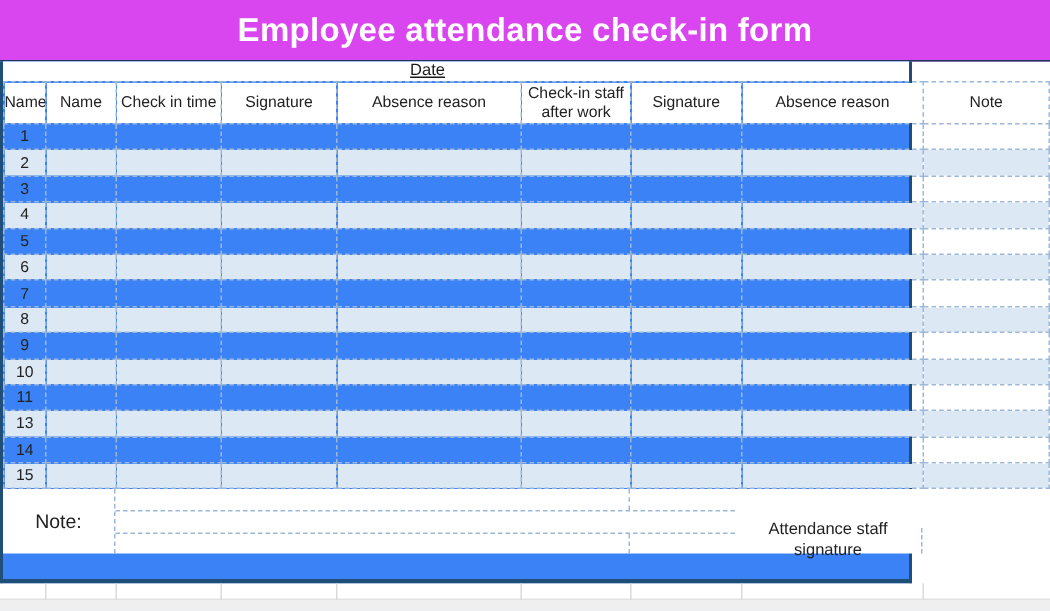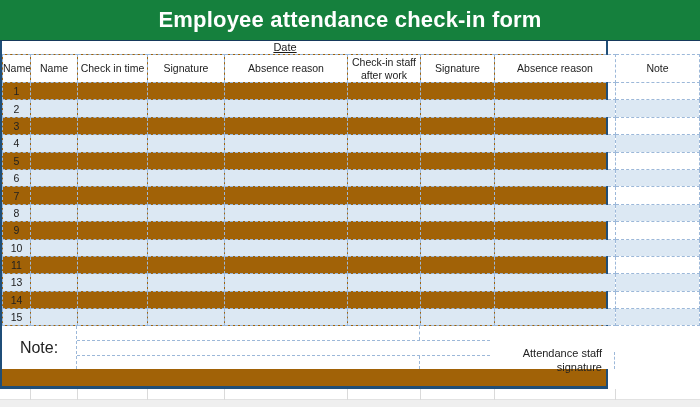--- a/index.html
+++ b/index.html
@@ -3,32 +3,32 @@
 <meta charset="utf-8">
 <style>
   * { box-sizing: border-box; margin: 0; padding: 0; }
   html, body { width: 700px; height: 407px; background: #ffffff; }
   body { font-family: "Liberation Sans", sans-serif; overflow: hidden; }
 
   .window { width: 700px; height: 407px; position: relative; }
 
   
   .title-bar {
-    height: 41px; background: #15803d; color: #ffffff;
+    height: 41px; background: #d946ef; color: #ffffff;
     display: flex; align-items: center; justify-content: center;
     font-weight: bold; font-size: 22px; letter-spacing: 0.2px;
     border-bottom: 1px solid #16395c;
   }
 
   
   .form-body {
     width: 608px; height: 348px;
     border-left: 2px solid #1f4e78; border-right: 2px solid #1f4e78;
     border-bottom: 3px solid #1f4e78;
-    background: #a16207; position: relative;
+    background: #3b82f6; position: relative;
   }
 
   .date-row { height: 13px; position: relative; background: #fff; }
   .date-label {
     position: absolute; left: 283px; top: 0; transform: translateX(-50%);
     font-size: 11px; line-height: 13px; text-decoration: underline; color: #1a1a1a;
   }
 
   table.att { border-collapse: collapse; table-layout: fixed; width: 696px; }
   table.att th, table.att td {
@@ -39,33 +39,33 @@
   table.att thead tr { height: 28px; }
   table.att th { font-weight: normal; background: #ffffff; line-height: 1.15; }
   table.att tbody tr { height: 17.4px; }
   table.att tbody tr:nth-child(even) td { background: #dce8f3; }
   table.att tbody td.order-cell { font-size: 10.5px; color: #222; }
 
   
   .note-section { display: flex; height: 43px; width: 696px; background: #fff; }
   .note-label-cell {
     width: 75px; border-right: 1px dashed #9cb8d9;
-    display: flex; align-items: center; justify-content: center; font-size: 16px; color: #222;
+    display: flex; align-items: center; justify-content: center; font-size: 13px; color: #222;
   }
   .note-middle { width: 413px; display: flex; flex-direction: column; }
   .nm-row { flex: 1; border-bottom: 1px dashed #9cb8d9; position: relative; }
   .nm-row:last-child { border-bottom: none; }
   .nm-row.divided::after {
     content: ""; position: absolute; left: 342px; top: 0; bottom: 0;
     border-left: 1px dashed #9cb8d9;
   }
   .sig-cell {
     width: 125px; border-right: 1px dashed #9cb8d9;
     display: flex; align-items: center; justify-content: center;
-    text-align: right; font-size: 11px; color: #222; line-height: 1.25; margin-top: 26px;
+    text-align: center; font-size: 11px; color: #222; line-height: 1.25; margin-top: 26px;
   }
   .sig-cell span { display: inline-block; width: 100px; }
   .note-right { flex: 1; }
 
   
   .below-strip { width: 700px; height: 18px; background: #ffffff; }
   .strip-row { height: 11px; position: relative; border-bottom: 1px solid #e2e2e2; background: #fff; }
   .strip-row .vline { position: absolute; top: 0; width: 1px; height: 11px; background: #dadada; }
   .strip-rest { height: 7px; background: #efefef; }
 </style>

